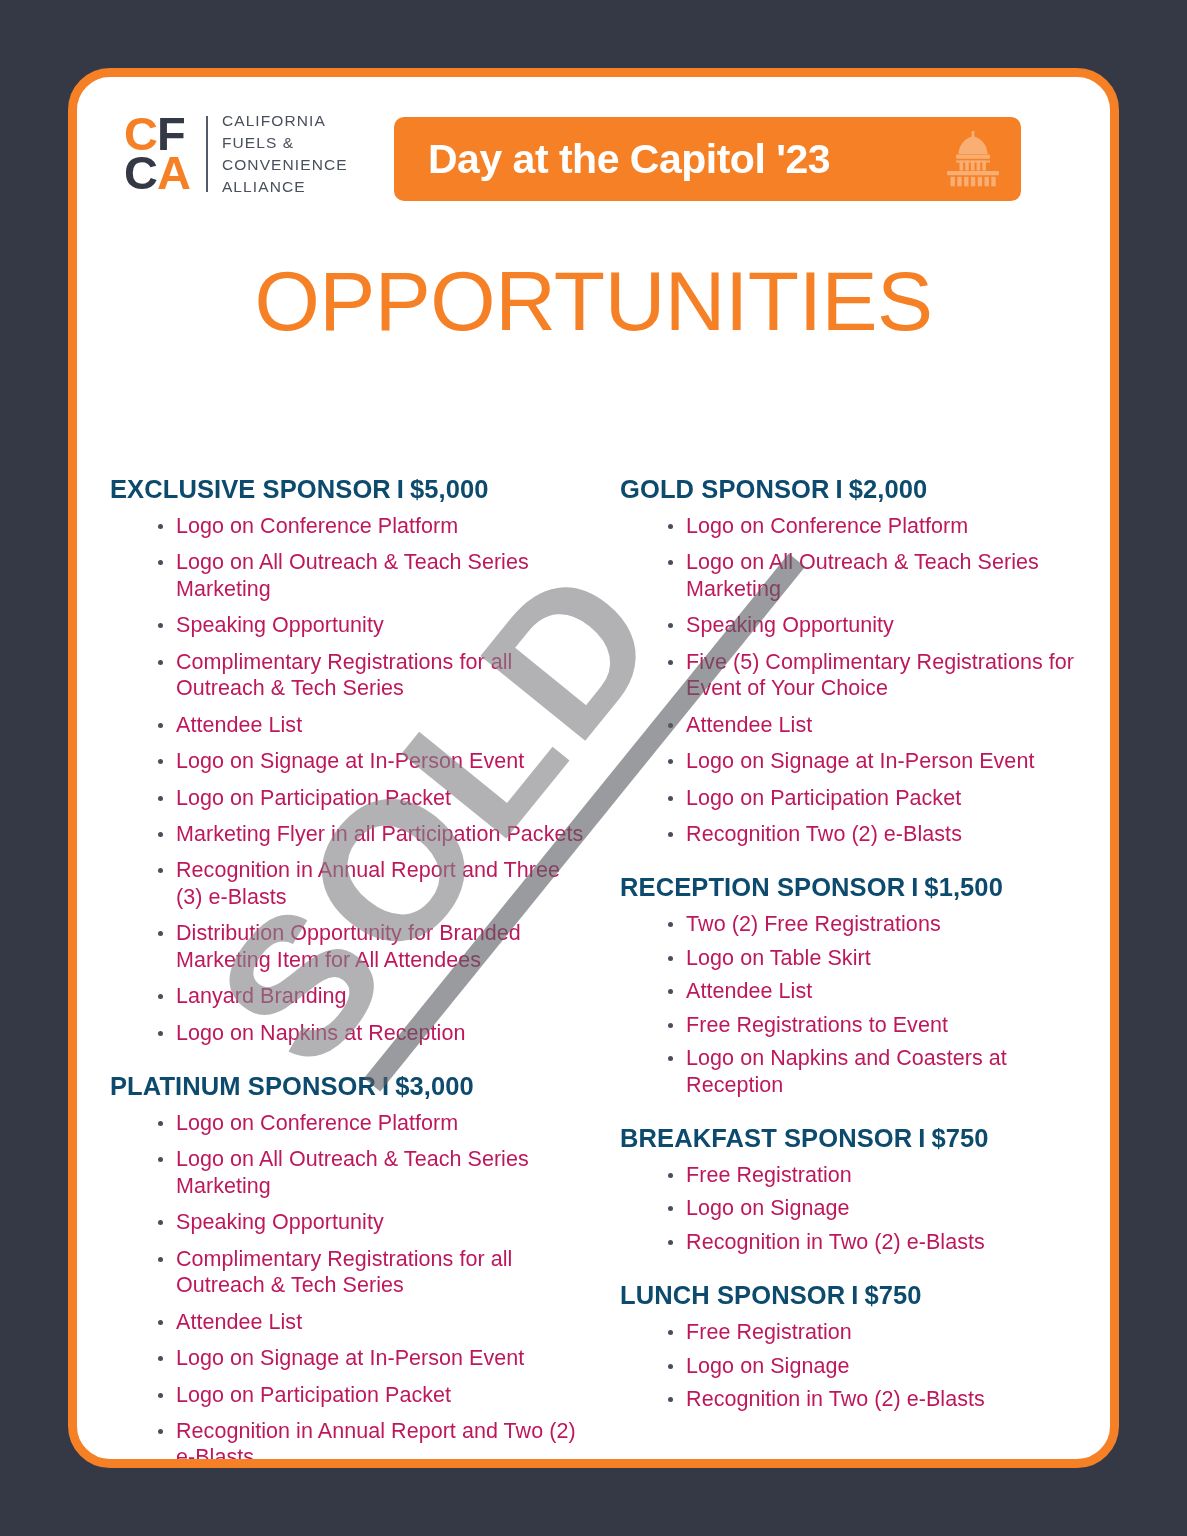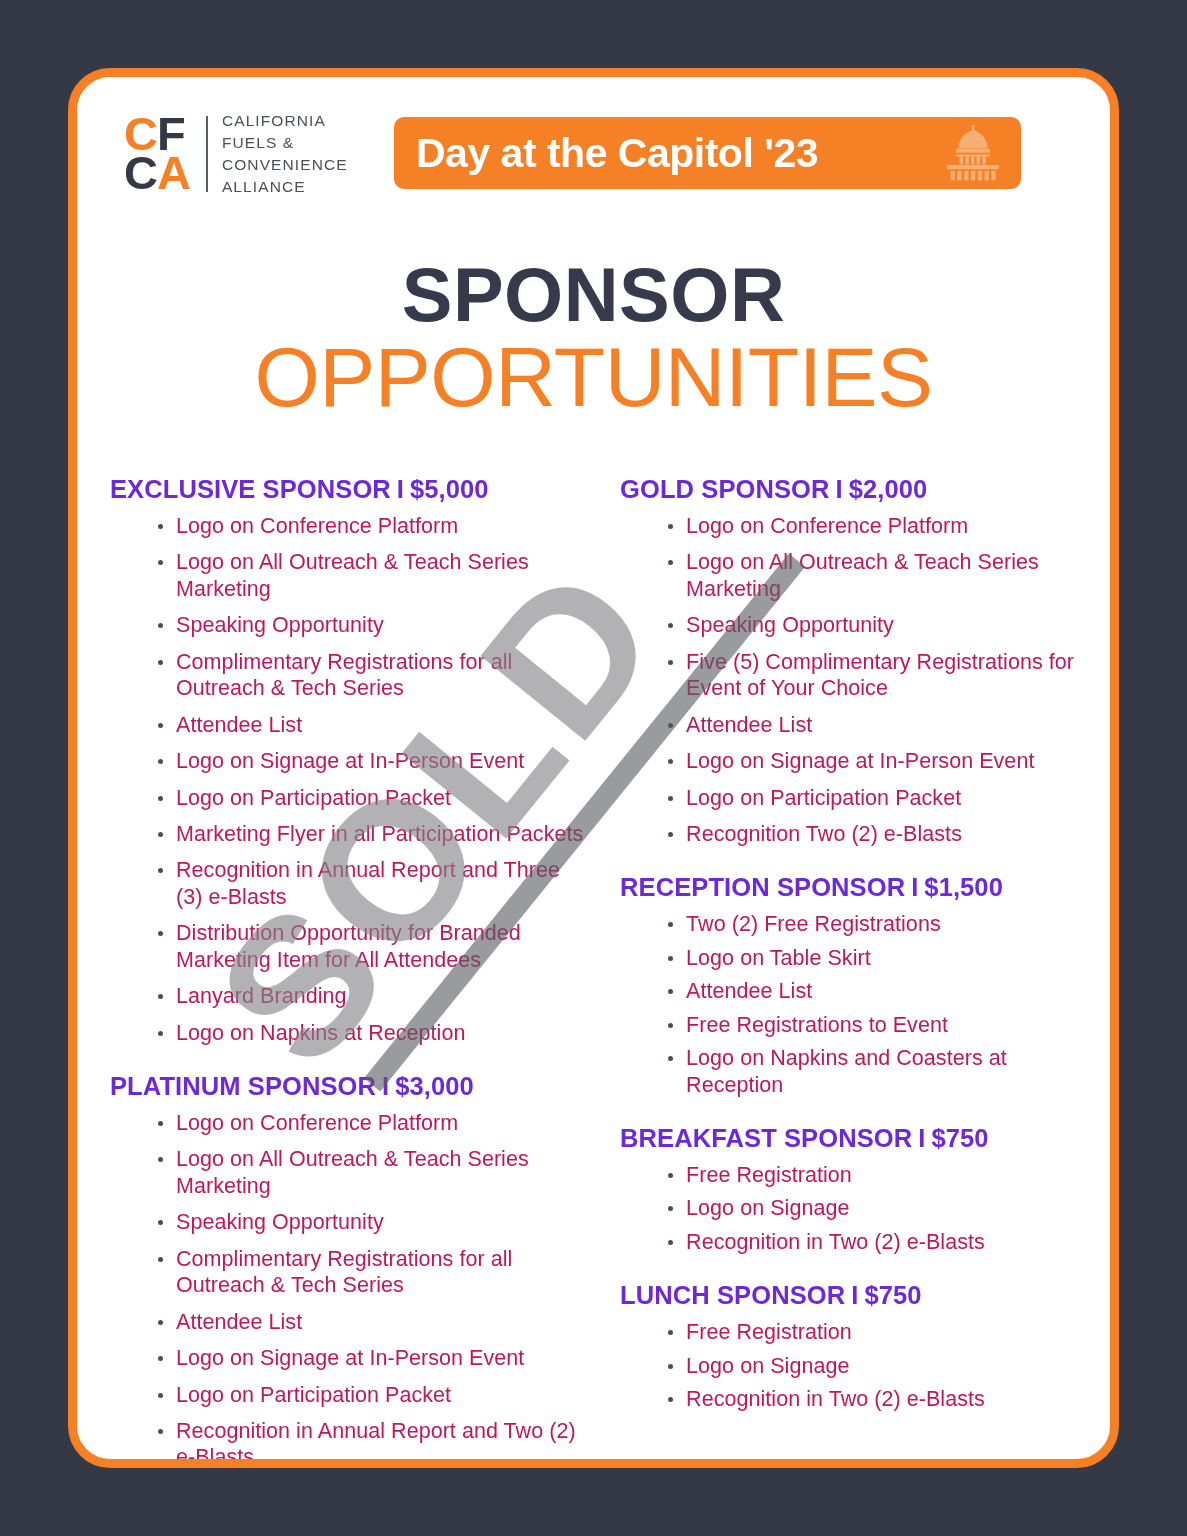--- a/index.html
+++ b/index.html
@@ -73,26 +73,26 @@
     letter-spacing: 1.1px;
     line-height: 1.42;
     font-family: "Liberation Sans", sans-serif;
   }
 
   .banner {
     position: absolute;
     left: 317px;
     top: 40px;
     width: 627px;
-    height: 72px;
+    height: 84px;
     background: #F58025;
     border-radius: 10px;
     display: flex;
     align-items: center;
-    padding: 0 16px 0 22px;
+    padding: 0 16px 0 34px;
   }
   .banner-text {
     color: #ffffff;
     font-size: 41px;
     font-weight: bold;
     letter-spacing: -0.5px;
     white-space: nowrap;
     flex: 1;
   }
   .capitol-icon { width: 64px; height: 58px; flex: 0 0 auto; }
@@ -132,21 +132,21 @@
   }
   .col {
     position: relative;
   }
   .col-left  { width: 524px; padding-left: 33px; }
   .col-right { width: 527px; padding-left: 28px; }
 
   .tier { margin-bottom: 26px; }
 
   .tier-head {
-    color: #6d28d9;
+    color: #0c4a6e;
     font-size: 25.5px;
     font-weight: bold;
     letter-spacing: 0.1px;
     white-space: nowrap;
     margin-bottom: 9px;
   }
   .tier-head .sep { padding: 0 6px; }
 
   ul.perks {
     list-style: none;
@@ -259,21 +259,20 @@
             <rect x="29.9" y="46.8" width="4.4" height="9.5"></rect>
             <rect x="36.7" y="46.8" width="4.4" height="9.5"></rect>
             <rect x="43.5" y="46.8" width="4.4" height="9.5"></rect>
             <rect x="50.3" y="46.8" width="4.4" height="9.5"></rect>
           </g>
         </svg>
       </div>
     </div>
 
     <div class="titles">
-      <div class="title-1">SPONSOR</div>
       <div class="title-2">OPPORTUNITIES</div>
     </div>
 
     <div class="columns">
       <div class="col col-left" id="col-left">
           <div class="tier">
             <div class="tier-head"><span>EXCLUSIVE SPONSOR</span><span class="sep">I</span><span>$5,000</span></div>
             <ul class="perks">
               <li>Logo on Conference Platform</li>
               <li>Logo on All Outreach &amp; Teach Series Marketing</li>

